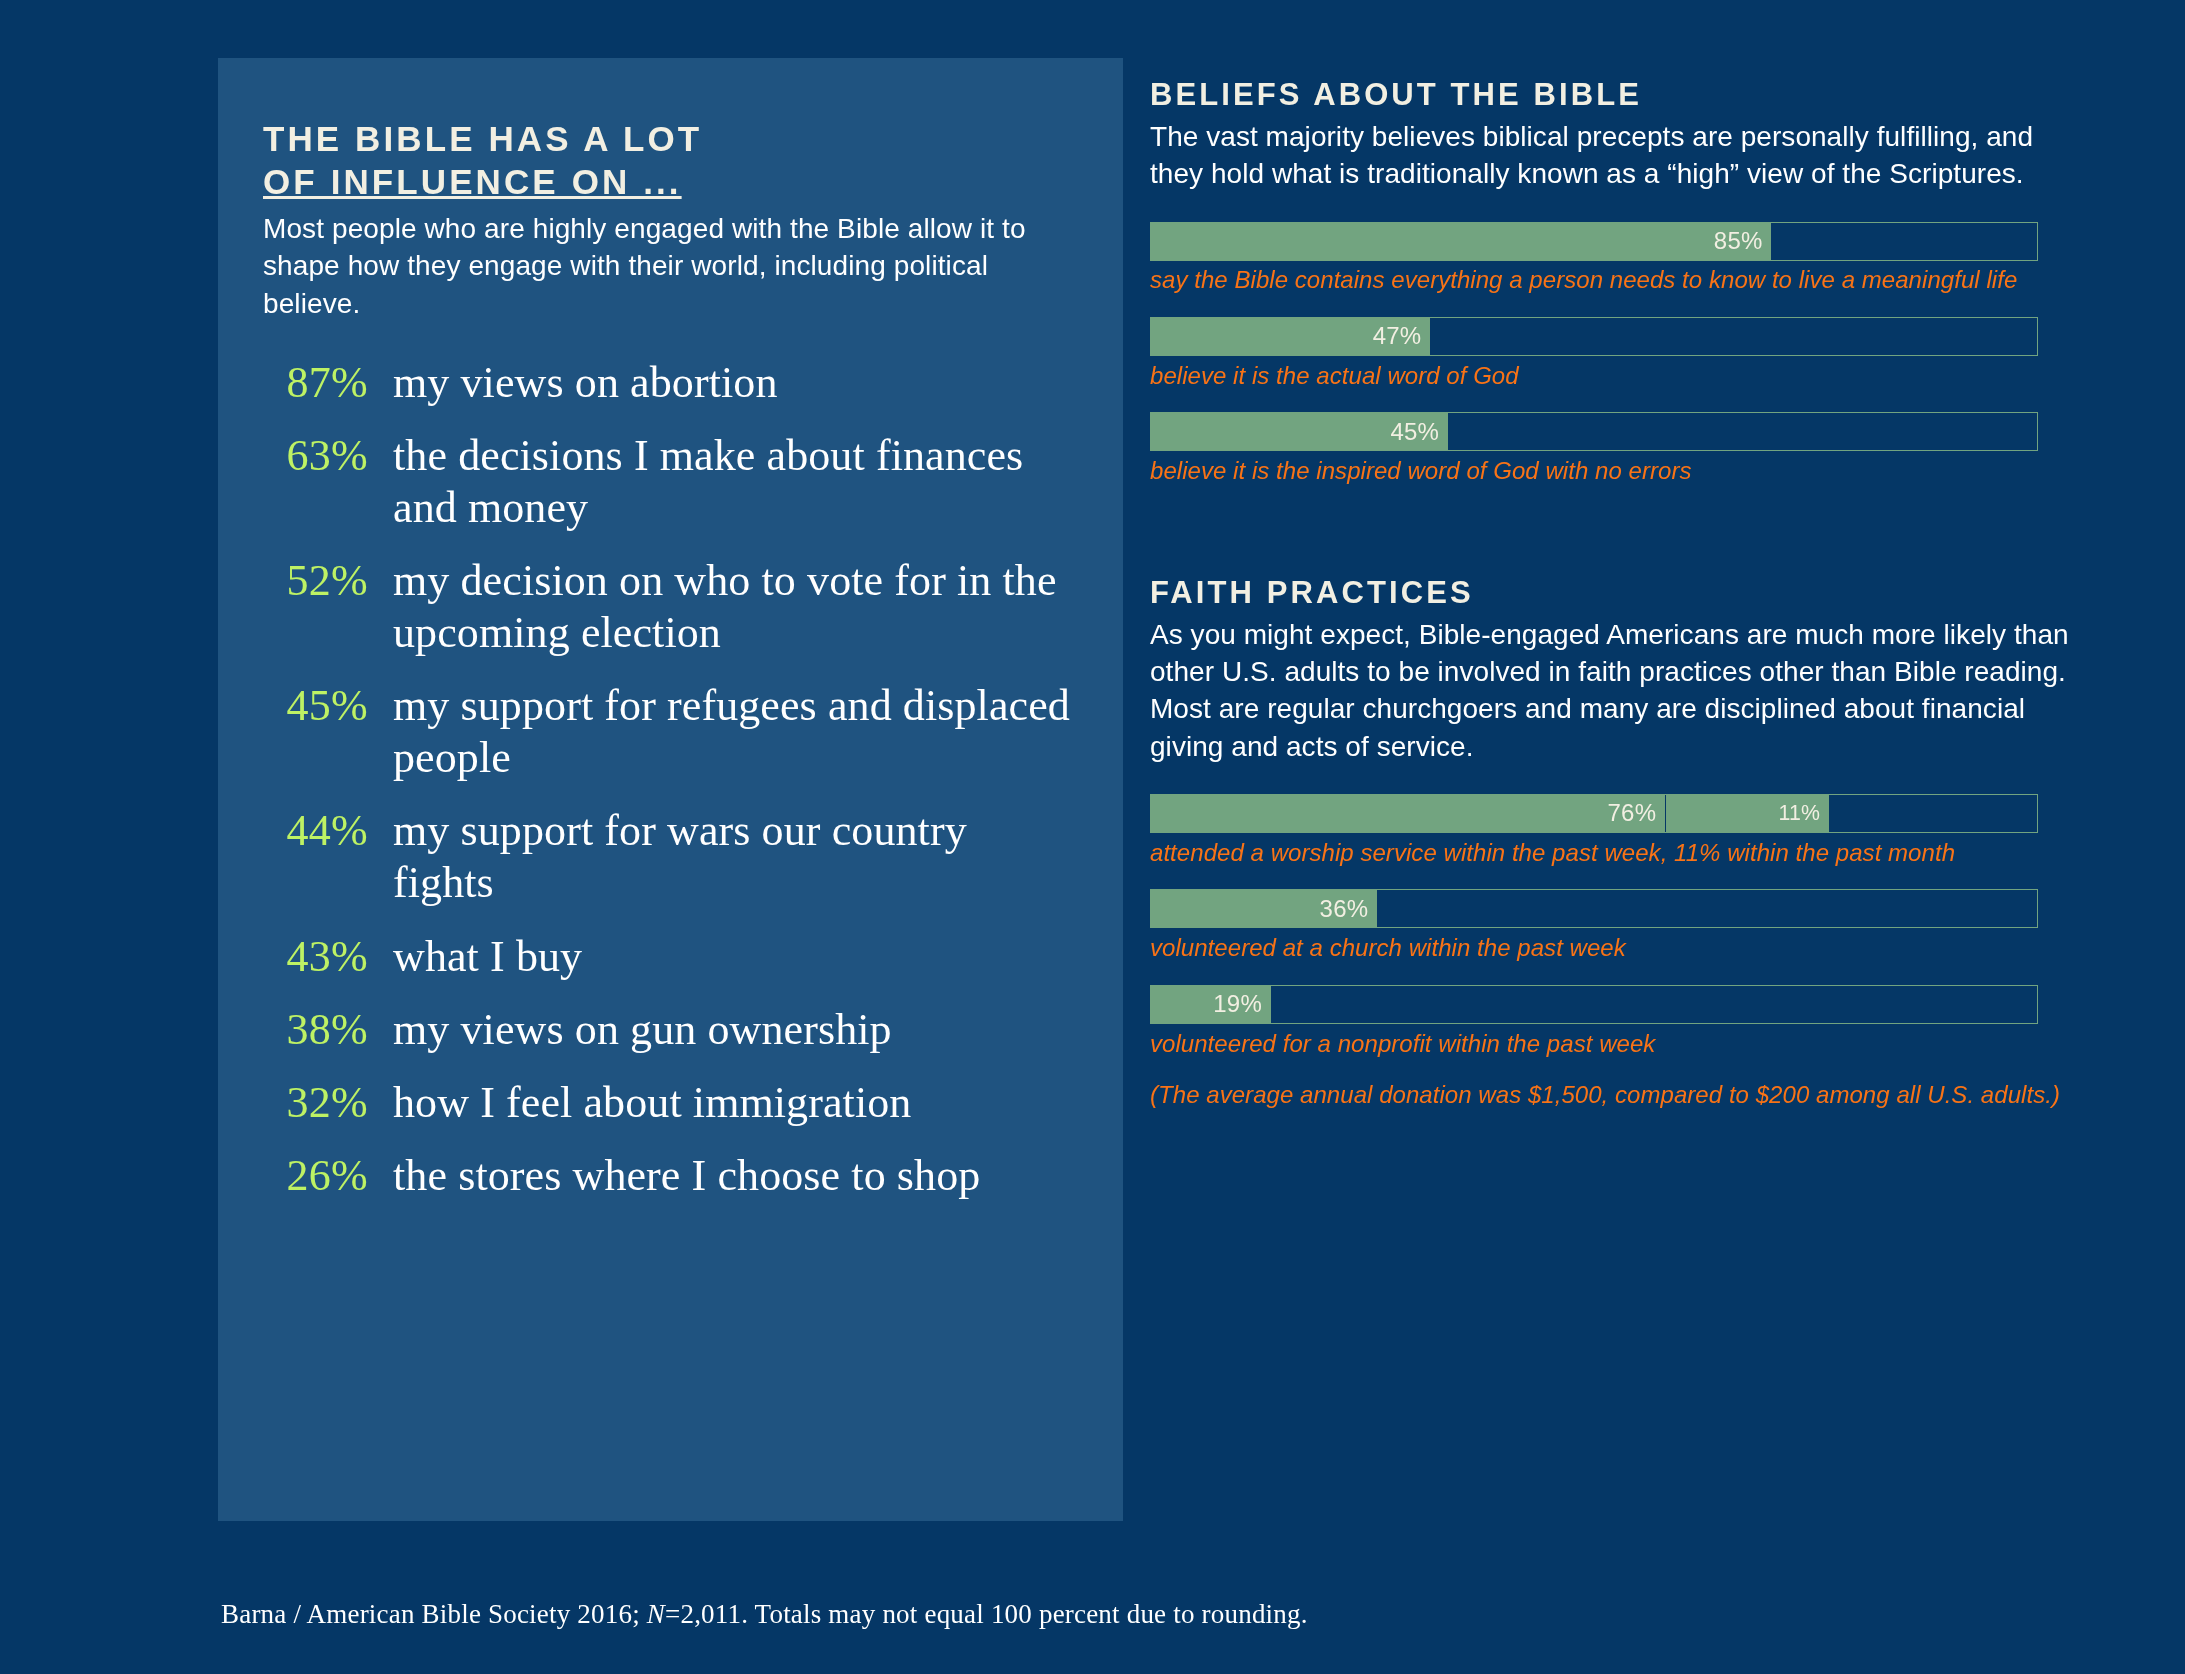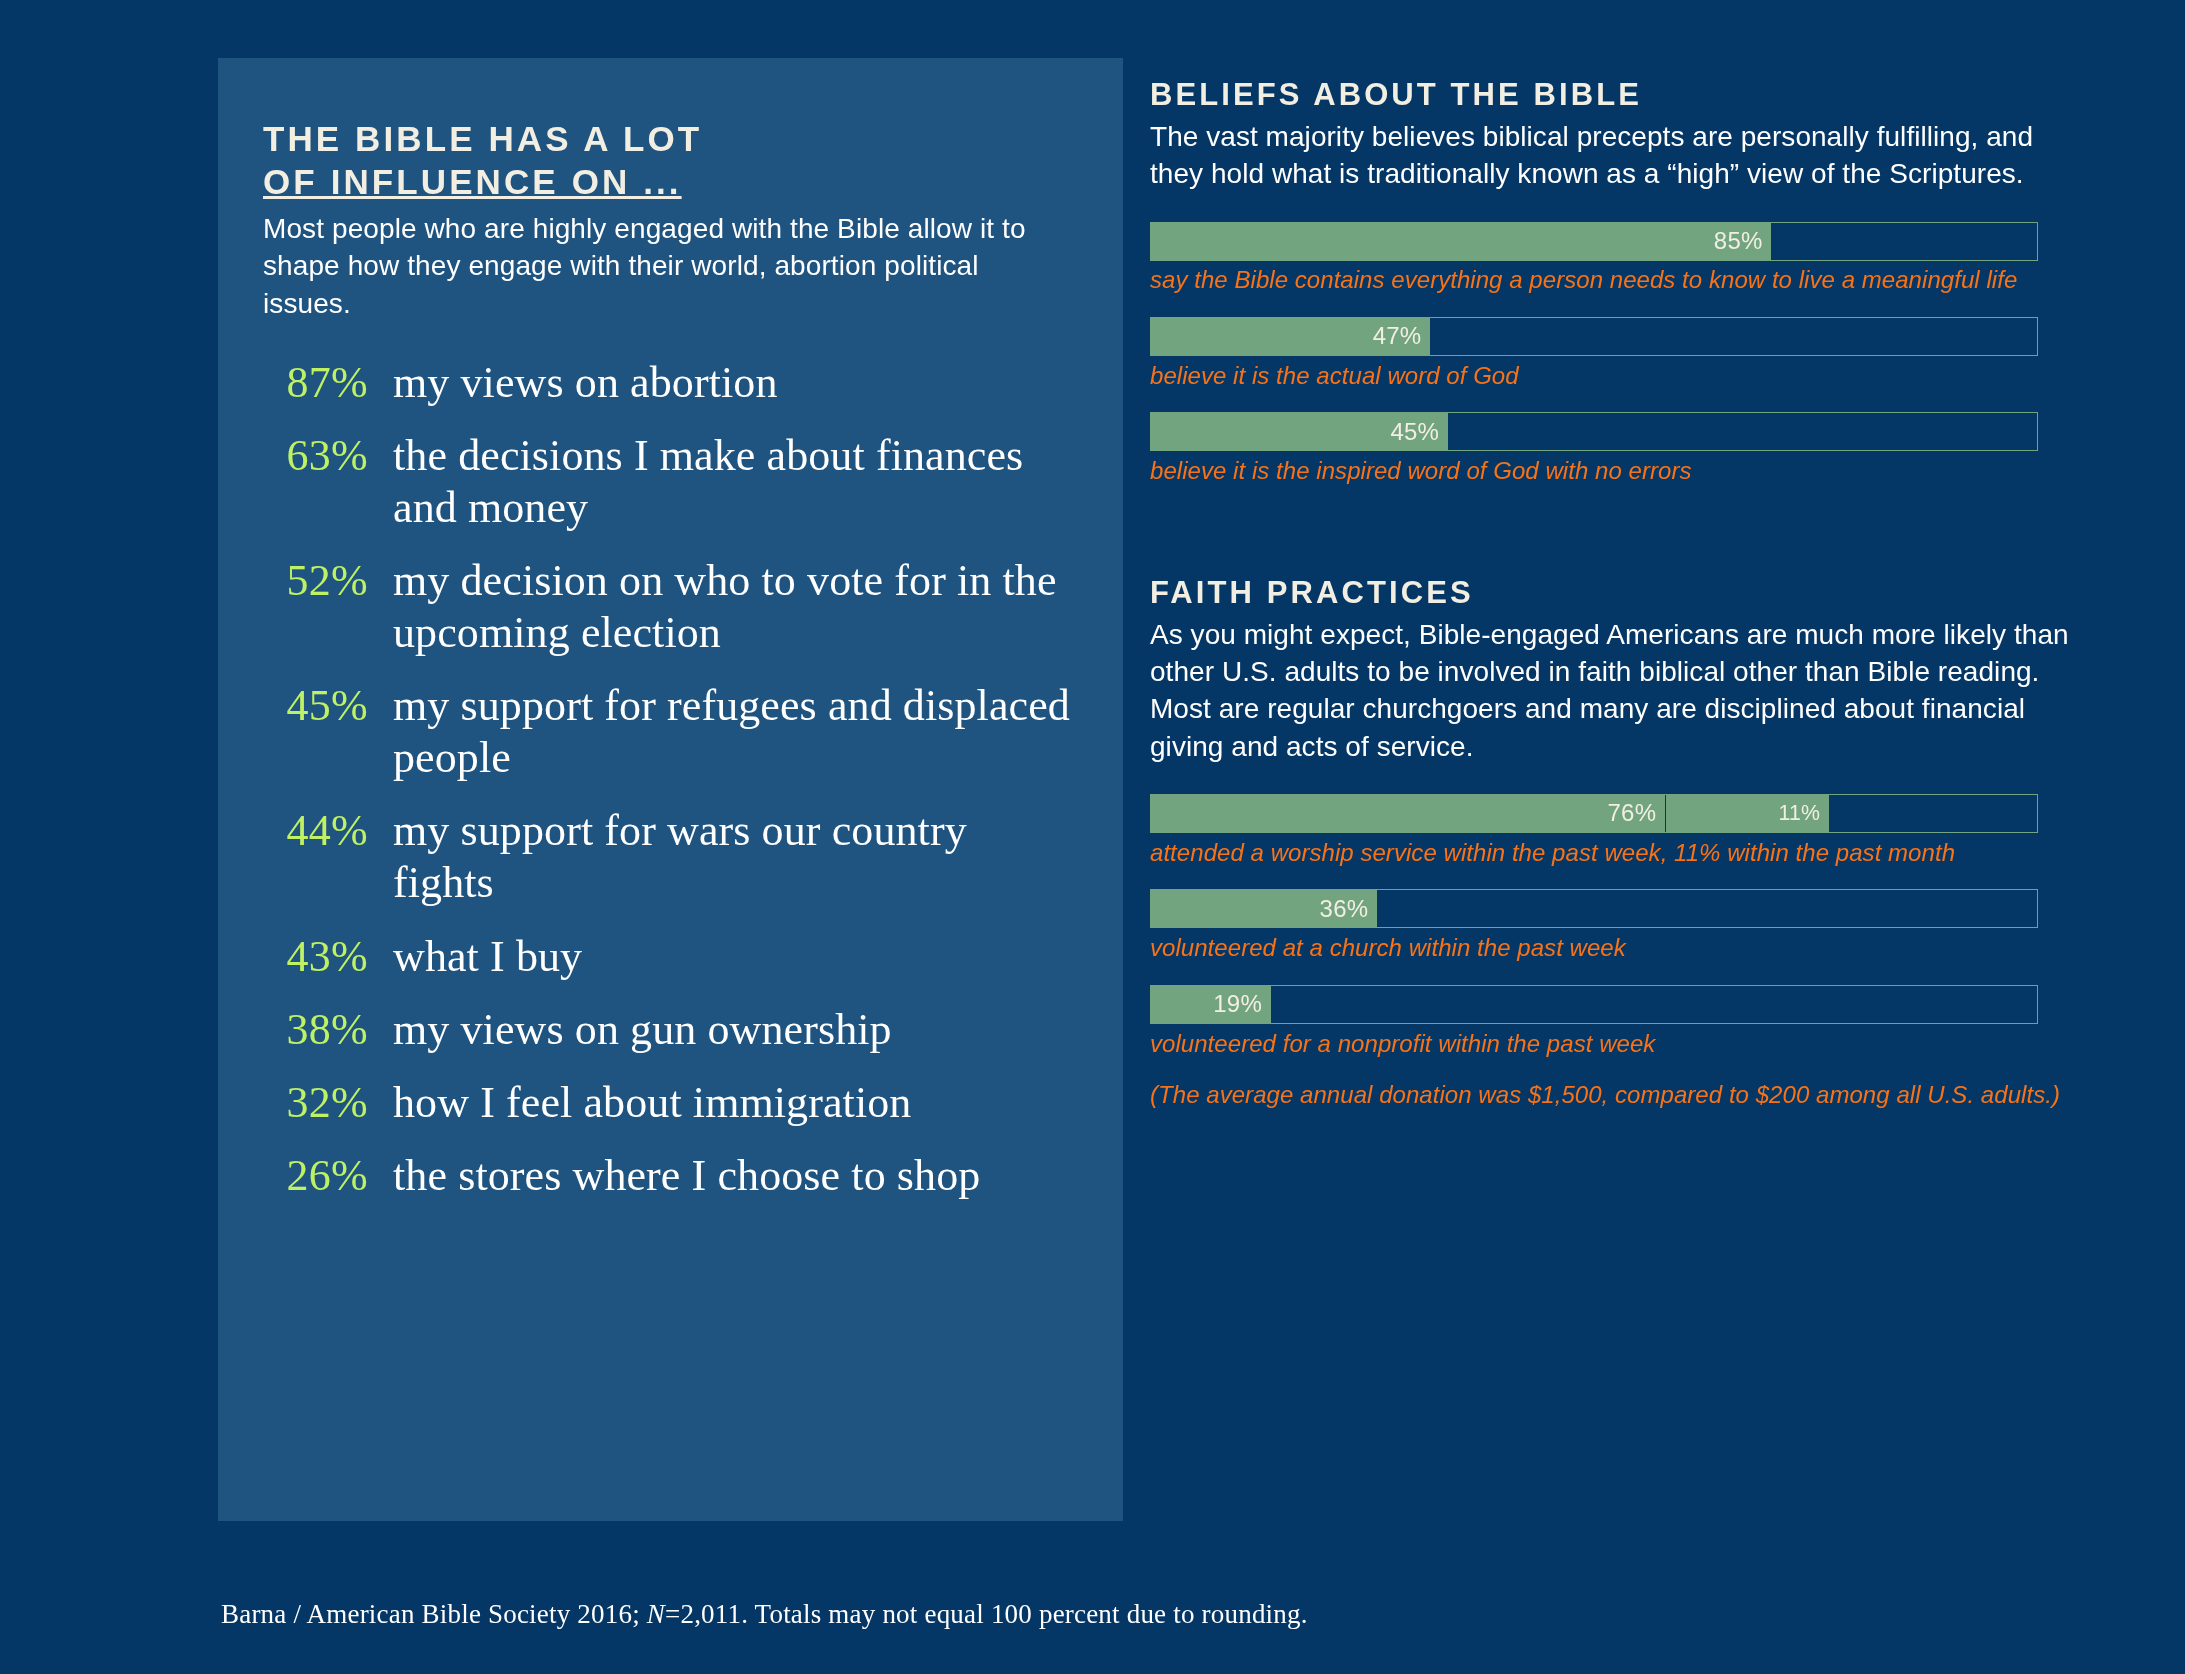--- a/index.html
+++ b/index.html
@@ -153,21 +153,21 @@
 <body>
 
 <div class="page">
 
   <div class="left-card">
     <div class="left-inner">
       <div class="left-title">
         <span>THE BIBLE HAS A LOT</span>
         <span class="l2">OF INFLUENCE ON ...</span>
       </div>
-      <div class="left-sub">Most people who are highly engaged with the Bible allow it to shape how they engage with their world, abortion political issues.</div>
+      <div class="left-sub">Most people who are highly engaged with the Bible allow it to shape how they engage with their world, including political believe.</div>
 
       <div class="infl-list">
         <div class="infl-row">
           <div class="infl-pct">87%</div>
           <div class="infl-label">my views on abortion</div>
         </div>
         <div class="infl-row">
           <div class="infl-pct">63%</div>
           <div class="infl-label">the decisions I make about finances and money</div>
         </div>
@@ -238,21 +238,21 @@
           <div class="bar-caption">believe it is the inspired word of God with no errors</div>
         </div>
 
       </div>
     </div>
 
     <div class="sec-gap"></div>
 
     <div>
       <div class="sec-title">FAITH PRACTICES</div>
-      <div class="sec-desc">As you might expect, Bible-engaged Americans are much more likely than other U.S. adults to be involved in faith biblical other than Bible reading. Most are regular churchgoers and many are disciplined about financial giving and acts of service.</div>
+      <div class="sec-desc">As you might expect, Bible-engaged Americans are much more likely than other U.S. adults to be involved in faith practices other than Bible reading. Most are regular churchgoers and many are disciplined about financial giving and acts of service.</div>
 
       <div class="bars">
 
         <div class="bar-block">
           <div class="bar-track">
             <div class="bar-seg" style="width:58%">
               <span class="bar-val">76%</span>
             </div>
             <div class="bar-seg second" style="width:18.5%">
               <span class="bar-val small">11%</span>

